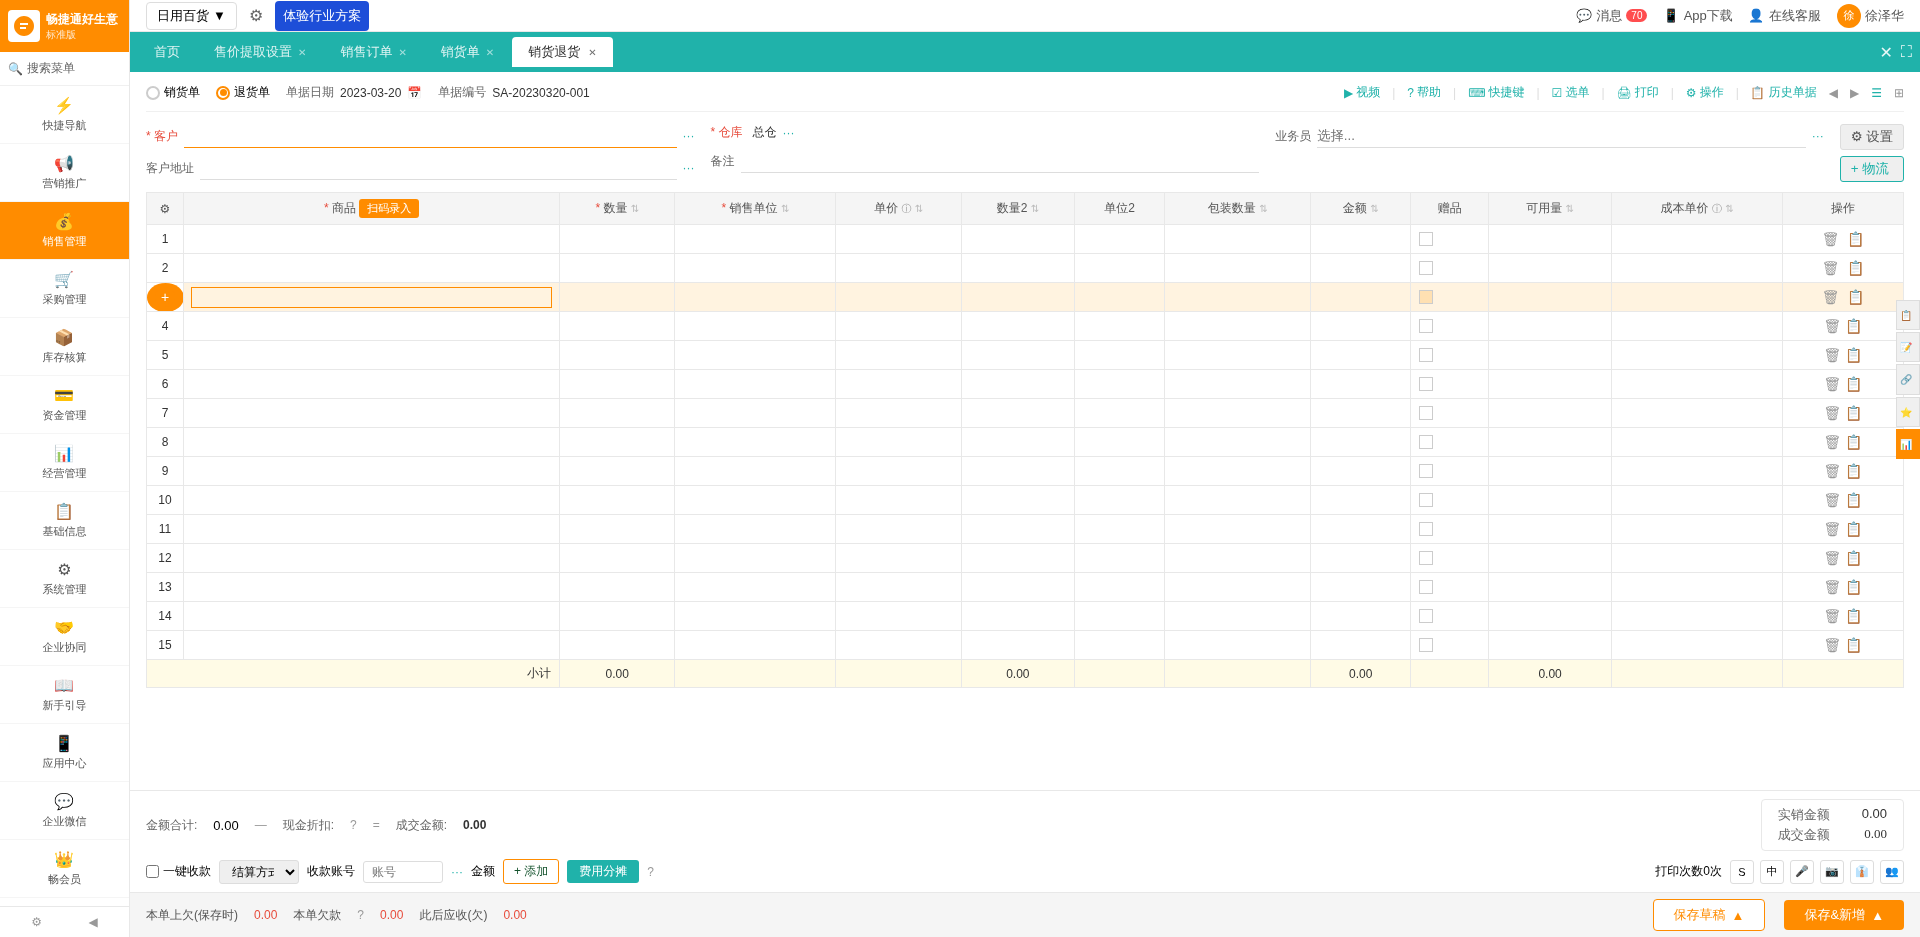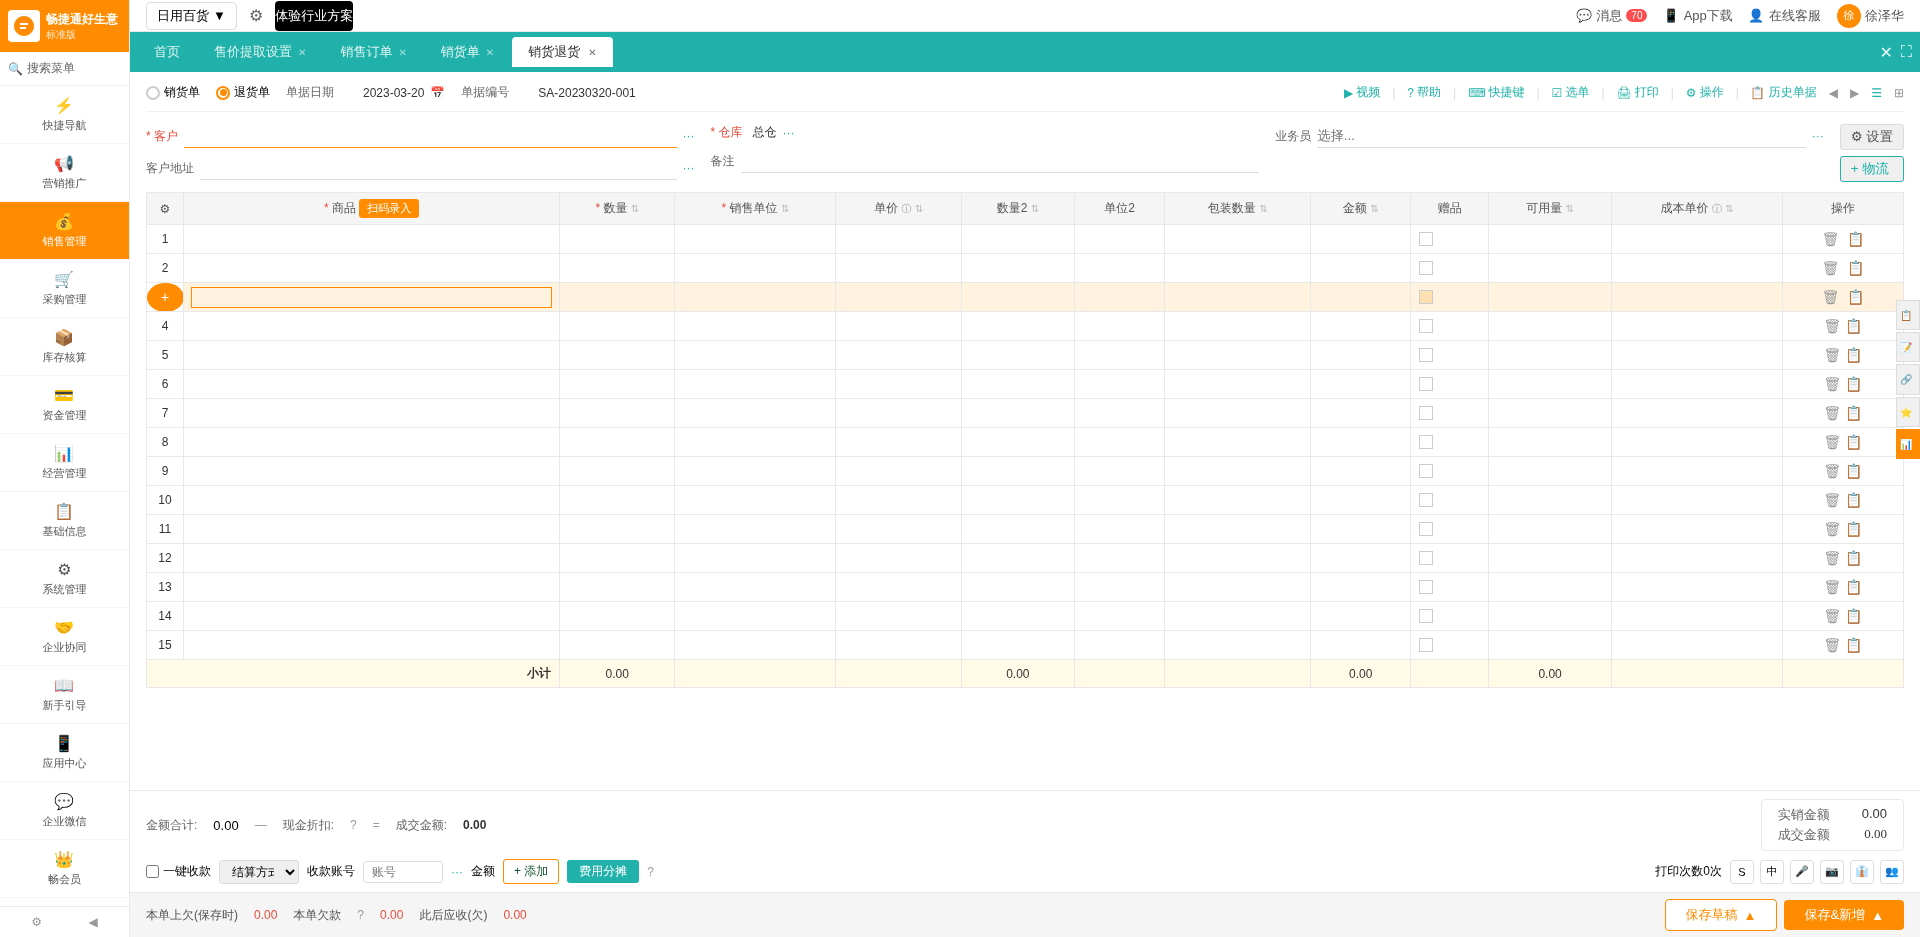--- a/index.html
+++ b/index.html
@@ -19,21 +19,21 @@
     .sidebar-item-icon { font-size: 16px; }
     .sidebar-bottom { padding: 8px; display: flex; justify-content: space-around; border-top: 1px solid #e8e8e8; }
     
     
     .main { flex: 1; display: flex; flex-direction: column; overflow: hidden; }
     
     
     .topbar { height: 32px; background: #fff; display: flex; align-items: center; justify-content: space-between; padding: 0 16px; border-bottom: 1px solid #e8e8e8; flex-shrink: 0; }
     .topbar-left { display: flex; align-items: center; gap: 12px; }
     .topbar-select { display: flex; align-items: center; gap: 4px; border: 1px solid #ddd; padding: 4px 10px; border-radius: 4px; cursor: pointer; font-size: 13px; }
-    .topbar-btn { background: #000000; color: #fff; border: none; padding: 6px 0; border-radius: 4px; cursor: pointer; font-size: 13px; }
+    .topbar-btn { background: #1d4ed8; color: #fff; border: none; padding: 6px 8px; border-radius: 4px; cursor: pointer; font-size: 13px; }
     .topbar-right { display: flex; align-items: center; gap: 16px; font-size: 13px; color: #555; }
     .topbar-right-item { display: flex; align-items: center; gap: 4px; cursor: pointer; }
     .badge { background: #ff4d4f; color: #fff; border-radius: 10px; padding: 1px 5px; font-size: 10px; }
     
     
     .tabbar { height: 40px; background: #20b2aa; display: flex; align-items: center; padding: 0 8px; gap: 2px; flex-shrink: 0; }
     .tab { padding: 6px 16px; border-radius: 4px 4px 0 0; cursor: pointer; font-size: 13px; color: rgba(255,255,255,0.85); display: flex; align-items: center; gap: 6px; }
     .tab.active { background: #fff; color: #333; gap: 8px; }
     .tab-close { font-size: 10px; opacity: 0.7; }
     .tabbar-actions { margin-left: auto; display: flex; gap: 8px; }
@@ -44,21 +44,21 @@
     
     
     .form-header { display: flex; align-items: center; gap: 16px; margin-bottom: 12px; padding-bottom: 10px; border-bottom: 1px solid #f0f0f0; }
     .radio-group { display: flex; gap: 16px; align-items: center; }
     .radio-item { display: flex; align-items: center; gap: 4px; cursor: pointer; }
     .radio-circle { width: 14px; height: 14px; border-radius: 50%; border: 2px solid #ccc; display: flex; align-items: center; justify-content: center; }
     .radio-circle.checked { border-color: #ff8c00; }
     .radio-circle.checked::after { content: ''; width: 7px; height: 7px; border-radius: 50%; background: #ff8c00; }
     .form-field { display: flex; align-items: center; gap: 6px; }
     .form-label { color: #666; white-space: nowrap; }
-    .form-value { color: #333; font-weight: 500; margin-left: 23px; }
+    .form-value { color: #333; font-weight: 500; }
     
     
     .toolbar { display: flex; align-items: center; gap: 12px; margin-bottom: 10px; font-size: 12px; flex-wrap: wrap; }
     .toolbar-item { display: flex; align-items: center; gap: 3px; color: #20b2aa; cursor: pointer; }
     .toolbar-sep { color: #ddd; }
     .btn-setting { border: 1px solid #ddd; padding: 3px 10px; border-radius: 3px; cursor: pointer; color: #555; display: flex; align-items: center; gap: 4px; }
     .btn-add-logistics { border: 1px solid #20b2aa; padding: 3px 10px; border-radius: 3px; cursor: pointer; color: #20b2aa; display: flex; align-items: center; gap: 4px; }
     .field-group { display: flex; align-items: center; gap: 6px; }
     .field-input { flex: 1; border: none; border-bottom: 1px solid #ddd; padding: 4px 0; outline: none; color: #333; background: transparent; }
     .field-dots { color: #20b2aa; cursor: pointer; }
@@ -88,21 +88,21 @@
     .footer-calc { color: #999; }
     .footer-result { color: #333; font-weight: bold; }
     .payment-input { border: 1px solid #ddd; padding: 3px 8px; border-radius: 3px; width: 80px; font-size: 12px; }
     .btn-add { background: none; border: 1px solid #ff8c00; color: #14532d; padding: 3px 10px; border-radius: 3px; cursor: pointer; font-size: 12px; }
     .btn-fee { background: #20b2aa; color: #fff; border: none; padding: 3px 12px; border-radius: 3px; cursor: pointer; font-size: 12px; }
     .btn-help { background: none; border: none; color: #999; cursor: pointer; font-size: 12px; }
     
     
     .bottom-bar { background: #f5f5f5; border-top: 1px solid #e8e8e8; padding: 6px 16px; display: flex; align-items: center; justify-content: space-between; font-size: 12px; flex-shrink: 0; }
     .bottom-bar-left { display: flex; align-items: center; gap: 16px; color: #555; }
-    .bottom-bar-right { display: flex; align-items: center; gap: 7px; }
+    .bottom-bar-right { display: flex; align-items: center; gap: 19px; }
     .bottom-bar-icons { display: flex; gap: 6px; align-items: center; }
     .bottom-icon { width: 24px; height: 24px; border-radius: 3px; background: #fff; border: 1px solid #ddd; display: flex; align-items: center; justify-content: center; cursor: pointer; font-size: 11px; }
     .btn-save-draft { background: #fff; border: 1px solid #ff8c00; color: #ff8c00; padding: 6px 20px; border-radius: 4px; cursor: pointer; font-size: 13px; display: flex; align-items: center; gap: 6px; }
     .btn-save-new { background: #ff8c00; color: #fff; border: none; padding: 6px 20px; border-radius: 4px; cursor: pointer; font-size: 13px; display: flex; align-items: center; gap: 6px; }
     .amount-label { color: #666; }
     .amount-value { font-weight: 500; color: #333; }
     
     .th-gear { cursor: pointer; color: #666; }
     
     .table-container { overflow-x: auto; }
@@ -668,21 +668,21 @@
                 <td></td>
                 <td class="checkbox-cell">
                   <div class="cb"></div>
                 </td>
                 <td></td>
                 <td></td>
                 <td><button class="icon-btn">🗑</button><button class="icon-btn">📋</button></td>
               </tr>
 
             <tr class="summary-row">
-              <td colspan="2" style="text-align:right;background:#fffbe6;font-weight:bold;">小计</td>
+              <td colspan="2" style="text-align:right;background:#fffbe6;font-weight:normal;">小计</td>
               <td style="background:#fffbe6;">0.00</td>
               <td style="background:#fffbe6;"></td>
               <td style="background:#fffbe6;"></td>
               <td style="background:#fffbe6;">0.00</td>
               <td style="background:#fffbe6;"></td>
               <td style="background:#fffbe6;"></td>
               <td style="background:#fffbe6;">0.00</td>
               <td style="background:#fffbe6;"></td>
               <td style="background:#fffbe6;">0.00</td>
               <td style="background:#fffbe6;"></td>

